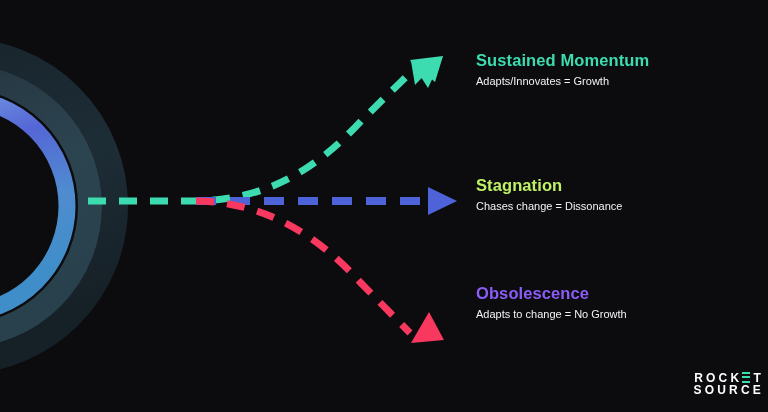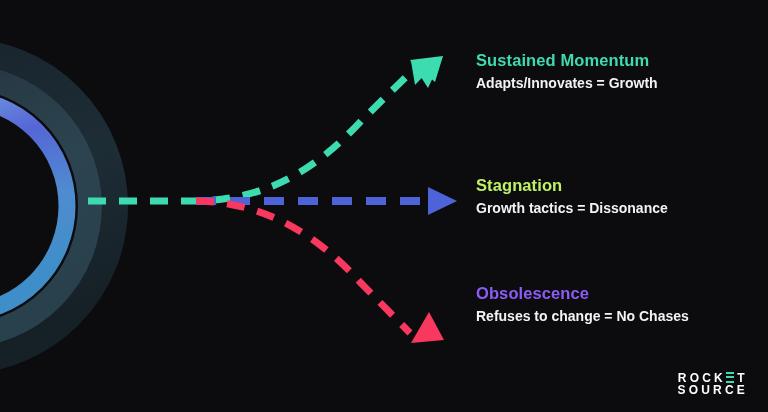--- a/index.html
+++ b/index.html
@@ -29,37 +29,36 @@
   }
   .label-title {
     font-size: 16.5px;
     font-weight: bold;
     letter-spacing: 0.1px;
     margin: 0 0 6px 0;
     line-height: 1.1;
     white-space: nowrap;
   }
   .label-sub {
-    font-size: 14px;
-    font-weight: bold;
+    font-size: 11px;
+    font-weight: normal;
     color: #f2f3f5;
     margin: 0;
     line-height: 1.2;
     white-space: nowrap;
-    text-align: right;
   }
   #group-momentum { top: 51px; }
   #group-stagnation { top: 176px; }
   #group-obsolescence { top: 284px; }
 
   #logo {
     position: absolute;
-    right: 20px;
+    right: 4px;
     bottom: 16px;
-    text-align: center;
+    text-align: right;
     line-height: 1.02;
   }
   .logo-line {
     font-size: 12px;
     font-weight: bold;
     letter-spacing: 3.2px;
     color: #ffffff;
     white-space: nowrap;
   }
   .logo-e {
@@ -132,26 +131,26 @@
     </g>
   </svg>
 
   <div class="label-group" id="group-momentum">
     <div class="label-title" style="color:#3ddcb0;">Sustained Momentum</div>
     <div class="label-sub">Adapts/Innovates = Growth</div>
   </div>
 
   <div class="label-group" id="group-stagnation">
     <div class="label-title" style="color:#bef264;">Stagnation</div>
-    <div class="label-sub">Growth tactics = Dissonance</div>
+    <div class="label-sub">Chases change = Dissonance</div>
   </div>
 
   <div class="label-group" id="group-obsolescence">
     <div class="label-title" style="color:#8b5cf6;">Obsolescence</div>
-    <div class="label-sub">Refuses to change = No Chases</div>
+    <div class="label-sub">Adapts to change = No Growth</div>
   </div>
 
   <div id="logo">
     <div class="logo-line"><span>ROCK</span><span class="logo-e"><i></i><i></i><i></i></span><span>T</span></div>
     <div class="logo-line">SOURCE</div>
   </div>
 
 </div>
 
 </body></html>

